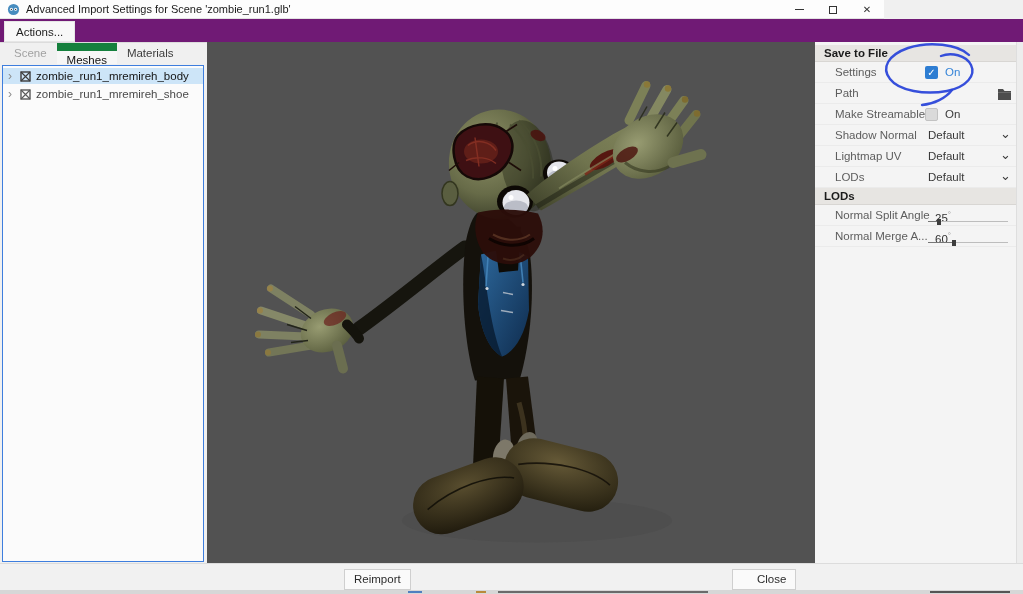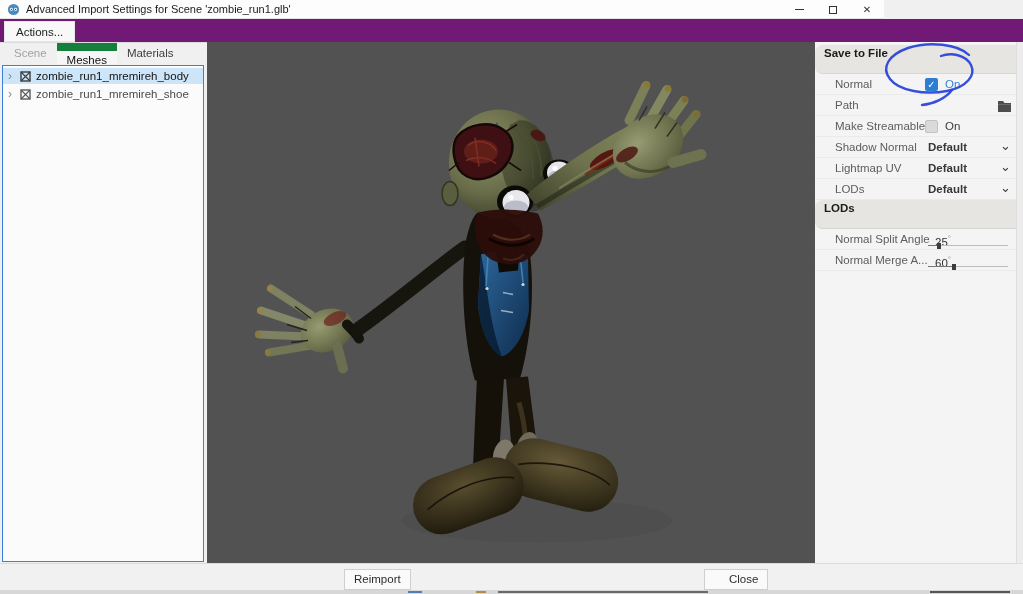--- a/index.html
+++ b/index.html
@@ -30,43 +30,43 @@
   .tree-row.selected { background:#cde5f8; color:#141414; }
   .expand-glyph { width:10px; color:#8c8c8c; font-size:12px; line-height:14px; }
   .mesh-icon { width:11px; height:11px; margin:0 5px 0 2px; flex:0 0 auto; }
 
   
   .viewport { position:absolute; left:207px; top:42px; width:608px; height:521px; background:#525252; overflow:hidden; }
 
   
   .inspector { position:absolute; left:815px; top:42px; width:208px; height:521px; background:#f4f4f4; padding-top:3px; font-size:11.5px; }
   .insp-scrollbar { position:absolute; right:0; top:0; bottom:0; width:7px; background:#ededed; border-left:1px solid #dedede; }
-  .cat { height:29px; line-height:17px; background:#e7e5e2; border-bottom:1px solid #d8d6d3; font-weight:bold; color:#1b1b1b; padding-left:9px; font-size:11.5px;border-radius:8px; }
+  .cat { height:17px; line-height:17px; background:#e7e5e2; border-bottom:1px solid #d8d6d3; font-weight:bold; color:#1b1b1b; padding-left:9px; font-size:11.5px; }
   .prow { position:relative; height:21px; border-bottom:1px solid #ebebeb; }
   .prow .plabel { position:absolute; left:20px; top:0; line-height:21px; color:#5d5d5d; white-space:nowrap; }
   .checkbox { position:absolute; left:110px; top:4px; width:13px; height:13px; border-radius:2px; }
   .checkbox.checked { background:#2d7dd2; color:#fff; font-size:10px; line-height:13px; text-align:center; }
   .checkbox.unchecked { background:#dadada; border:1px solid #c2c2c2; }
   .on-text { position:absolute; left:130px; top:0; line-height:21px; color:#3a3a3a; }
   .on-text.blue { color:#3584d8; }
   .path-field { position:absolute; left:110px; top:2px; right:32px; height:17px; }
   .folder-btn { position:absolute; right:11px; top:4px; width:15px; height:13px; }
-  .dd-value { position:absolute; left:113px; top:0; line-height:21px; color:#383838;font-weight:bold; }
+  .dd-value { position:absolute; left:113px; top:0; line-height:21px; color:#383838; }
   .dd-chevron { position:absolute; right:12px; top:-2px; line-height:21px; color:#3c3c3c; font-size:13px; }
   .spin-value { position:absolute; left:120px; top:0; line-height:19px; color:#333; }
   .spin-unit { font-size:8px; color:#979797; vertical-align:super; }
   .track { position:absolute; left:113px; right:15px; bottom:3px; height:1px; background:#bdbdbd; }
   .track-fill { position:absolute; left:0; top:0; height:1px; background:#767676; }
   .track-handle { position:absolute; top:-2px; width:4px; height:6px; background:#3d3d3d; }
 
   
   .footer { position:absolute; left:0; top:563px; width:1023px; height:27px; background:#f1f1f1; border-top:1px solid #dcdcdc; }
   .btn { position:absolute; top:5px; height:21px; line-height:19px; padding:0 9px; background:#fafafa; border:1px solid #cfcfcf; font-size:11.5px; color:#2c2c2c;margin-left:32px; }
   .btn-reimport { left:312px; }
-  .btn-close { left:672px;padding-left:24px; }
+  .btn-close { left:700px;padding-left:24px; }
 
   
   .sliver { position:absolute; left:0; top:590px; width:1023px; height:4px; background:#d7d7d7; overflow:hidden; }
   .sliver i { position:absolute; top:1px; height:2px; display:block; }
 
   
   .annotation-overlay { position:absolute; left:0; top:0; z-index:40; pointer-events:none; }
 </style>
 </head>
 <body>
@@ -245,21 +245,21 @@
     <ellipse cx="420" cy="112" rx="12" ry="6" fill="#4e1610" opacity="0.85" transform="rotate(-30 420 112)"></ellipse>
     <path d="M432 78 L440 64 M448 86 L458 70 M460 94 L470 80" stroke="#232615" stroke-width="1.5" opacity="0.8"></path>
   </svg>
 </div>
 
 <div class="inspector">
 
   <div class="cat">Save to File</div>
 
   <div class="prow">
-    <span class="plabel">Normal</span>
+    <span class="plabel">Settings</span>
     <span class="checkbox checked"><span>✓</span></span>
     <span class="on-text blue">On</span>
   </div>
 
   <div class="prow">
     <span class="plabel">Path</span>
     <span class="path-field"></span>
     <svg class="folder-btn" viewBox="0 0 15 13">
       <path d="M1 2 h5 l1.5 2 H14 v9 H1 z" fill="#4d4d4d"></path>
       <path d="M1 5 h13 v1 H1 z" fill="#6a6a6a"></path>

